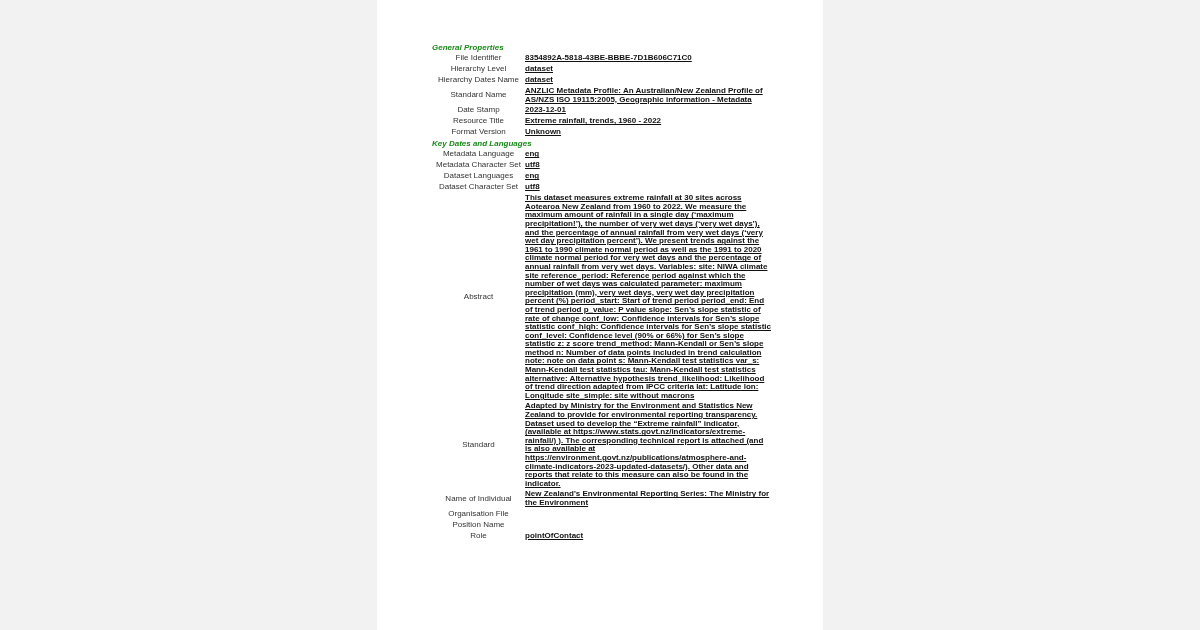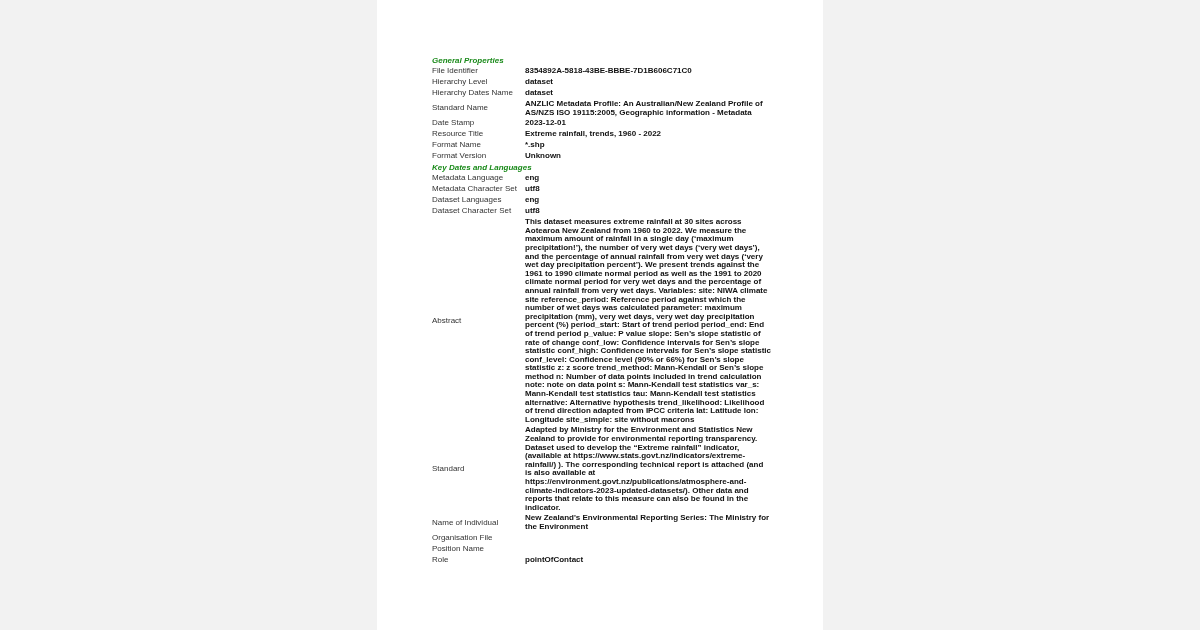--- a/index.html
+++ b/index.html
@@ -15,21 +15,21 @@
       position: absolute;
       left: 377px;
       top: 0;
       width: 446px;
       height: 630px;
       background: #ffffff;
     }
     .content {
       position: absolute;
       left: 55px;
-      top: 55px;
+      top: 42px;
       width: 340px;
     }
     .section-title {
       color: #1a8a1a;
       font-weight: bold;
       font-style: italic;
       font-size: 8px;
       line-height: 11px;
       height: 11px;
     }
@@ -37,26 +37,28 @@
       display: flex;
       align-items: center;
       font-size: 8px;
       line-height: 8.6px;
       min-height: 11px;
     }
     .row .label {
       width: 93px;
       flex: 0 0 93px;
       color: #333333;
+      text-align: center;
     }
     .row .value {
       flex: 1 1 auto;
       color: #111111;
       font-weight: bold;
       padding: 1px 0;
+      text-decoration: underline;
     }
     .row.empty .value { min-height: 9px; }
   </style>
 </head>
 <body>
 
 <div class="page">
   <div class="content">
 
     <div class="section-title">General Properties</div>
@@ -76,24 +78,20 @@
       <div class="label">Standard Name</div>
       <div class="value">ANZLIC Metadata Profile: An Australian/New Zealand Profile of AS/NZS ISO 19115:2005, Geographic information - Metadata</div>
     </div>
     <div class="row">
       <div class="label">Date Stamp</div>
       <div class="value">2023-12-01</div>
     </div>
     <div class="row">
       <div class="label">Resource Title</div>
       <div class="value">Extreme rainfall, trends, 1960 - 2022</div>
-    </div>
-    <div class="row">
-      <div class="label">Format Name</div>
-      <div class="value">*.shp</div>
     </div>
     <div class="row">
       <div class="label">Format Version</div>
       <div class="value">Unknown</div>
     </div>
 
     <div class="section-title">Key Dates and Languages</div>
     <div class="row">
       <div class="label">Metadata Language</div>
       <div class="value">eng</div>

